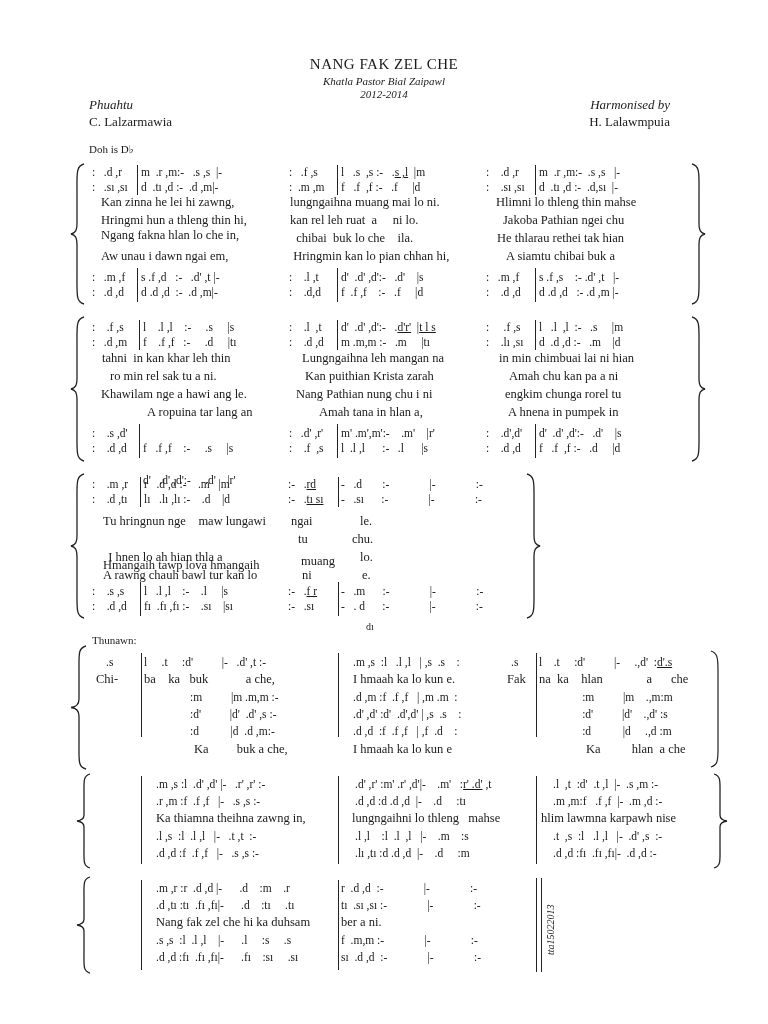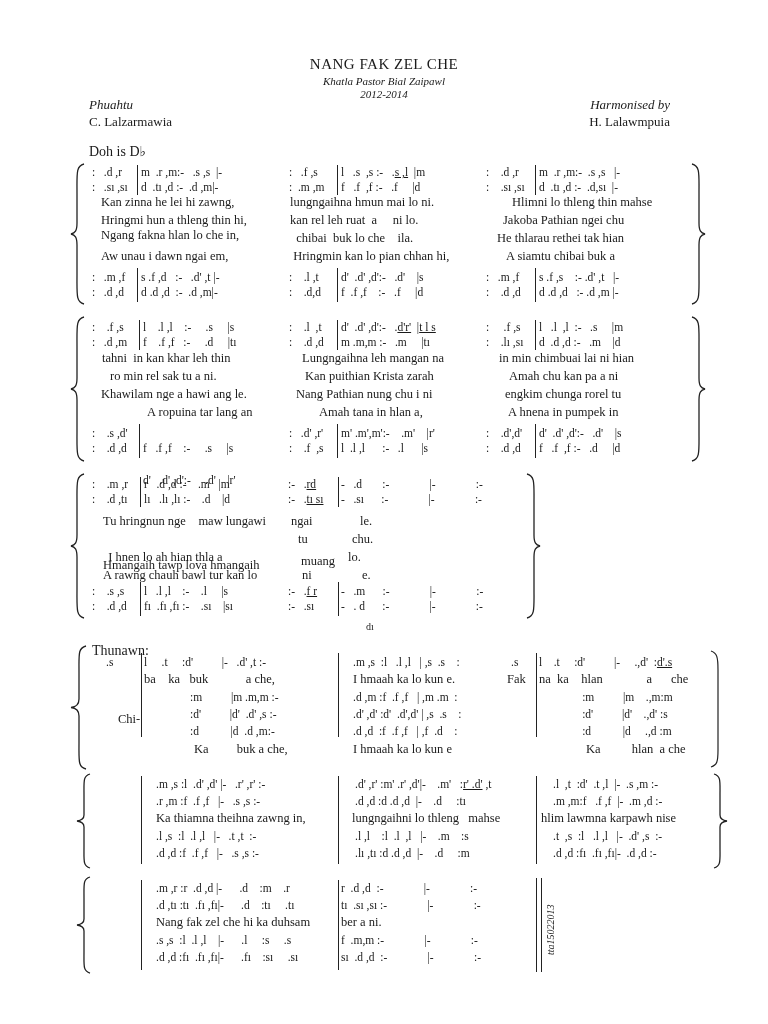--- a/index.html
+++ b/index.html
@@ -3,21 +3,21 @@
 <meta charset="utf-8">
 <style>
   html, body { margin:0; padding:0; background:#ffffff; }
   body { width:768px; height:1024px; position:relative; overflow:hidden;
          font-family:"Liberation Serif", "DejaVu Serif", serif; color:#1a1a1a; }
   .abs { position:absolute; white-space:pre; }
   .title { font-size:15px; letter-spacing:0.5px; top:56px; left:0; width:768px; text-align:center; }
   .subtitle { font-size:11px; font-style:italic; left:0; width:768px; text-align:center; }
   .credit-label { font-size:13px; font-style:italic; }
   .credit-name { font-size:13px; }
-  .key { font-size:14px; }
+  .key { font-size:11px; }
   .line { font-size:11.5px; line-height:15px; height:15px; }
   .lyric { font-size:12.5px; }
   .bar { position:absolute; width:1px; background:#222; }
   .dbar { position:absolute; width:4px; border-left:1px solid #222; border-right:1px solid #222; }
   .brace { position:absolute; }
   .brace svg { display:block; }
   .u { text-decoration:underline; }
   .stamp { font-size:10px; font-style:italic; transform:rotate(-90deg); transform-origin:left top; }
 </style>
 </head>
@@ -75,25 +75,25 @@
   <div class="abs line" style="left:486px;top:285px;">:    .d ,d</div>
   <div class="abs line" style="left:539px;top:165px;">m  .r ,m:-  .s ,s   |-</div>
   <div class="abs line" style="left:539px;top:180px;">d  .tı ,d :-  .d,sı  |-</div>
   <div class="abs line" style="left:539px;top:270px;">s .f ,s    :- .d' ,t   |-</div>
   <div class="abs line" style="left:539px;top:285px;">d .d ,d   :- .d ,m |-</div>
 
   <div class="abs line lyric" style="left:101px;top:195px;">Kan zinna he lei hi zawng,</div>
   <div class="abs line lyric" style="left:101px;top:213px;">Hringmi hun a thleng thin hi,</div>
   <div class="abs line lyric" style="left:101px;top:228px;">Ngang fakna hlan lo che in,</div>
   <div class="abs line lyric" style="left:101px;top:249px;">Aw unau i dawn ngai em,</div>
-  <div class="abs line lyric" style="left:290px;top:195px;">lungngaihna hmun mai lo ni.</div>
+  <div class="abs line lyric" style="left:290px;top:195px;">lungngaihna muang mai lo ni.</div>
   <div class="abs line lyric" style="left:290px;top:213px;">kan rel leh ruat  a     ni lo.</div>
   <div class="abs line lyric" style="left:290px;top:231px;">  chibai  buk lo che    ila.</div>
   <div class="abs line lyric" style="left:290px;top:249px;"> Hringmin kan lo pian chhan hi,</div>
-  <div class="abs line lyric" style="left:512px;top:195px;">Hlimni lo thleng thin mahse</div>
+  <div class="abs line lyric" style="left:496px;top:195px;">Hlimni lo thleng thin mahse</div>
   <div class="abs line lyric" style="left:503px;top:213px;">Jakoba Pathian ngei chu</div>
   <div class="abs line lyric" style="left:497px;top:231px;">He thlarau rethei tak hian</div>
   <div class="abs line lyric" style="left:506px;top:249px;">A siamtu chibai buk a</div>
 </div>
 
 <div>
   <div class="brace" style="left:70px;top:316px;">
     <svg width="16" height="146" viewBox="0 0 16 146">
         <path d="M14 1 C6 3 7 10 7 30 L7 62 C7 70 5 72 1 73 C5 74 7 76 7 84 L7 116 C7 136 6 143 14 145" fill="none" stroke="#222" stroke-width="1.3"></path>
       </svg>
@@ -190,42 +190,42 @@
   <div class="abs line lyric" style="left:103px;top:514px;">Tu hringnun nge    maw lungawi</div>
   <div class="abs line lyric" style="left:103px;top:532px;margin-top:26px;">Hmangaih tawp lova hmangaih</div>
   <div class="abs line lyric" style="left:105px;top:550px;"> I hnen lo ah hian thla a</div>
   <div class="abs line lyric" style="left:103px;top:568px;">A rawng chauh bawl tur kan lo</div>
   <div class="abs line lyric" style="left:291px;top:514px;">ngai</div>
   <div class="abs line lyric" style="left:298px;top:532px;">tu</div>
   <div class="abs line lyric" style="left:289px;top:554px;margin-left:12px;">muang</div>
   <div class="abs line lyric" style="left:302px;top:568px;">ni</div>
   <div class="abs line lyric" style="left:360px;top:514px;">le.</div>
   <div class="abs line lyric" style="left:352px;top:532px;">chu.</div>
-  <div class="abs line lyric" style="left:348px;top:550px;font-family:Liberation Serif, serif;">lo.</div>
+  <div class="abs line lyric" style="left:360px;top:550px;font-family:Liberation Serif, serif;">lo.</div>
   <div class="abs line lyric" style="left:362px;top:568px;">e.</div>
 </div>
 
 <div>
-  <div class="abs key" style="left:92px;top:634px;margin-top:9px;">Thunawn:</div>
+  <div class="abs key" style="left:92px;top:634px;">Thunawn:</div>
   <div class="brace" style="left:70px;top:645px;">
     <svg width="18" height="125" viewBox="0 0 18 125">
         <path d="M16 1 C8 3 9 9 9 27 L9 54 C9 60 6 62 1 62.5 C6 63 9 65 9 71 L9 98 C9 116 8 122 16 124" fill="none" stroke="#222" stroke-width="1.3"></path>
       </svg>
   </div>
   <div class="brace" style="left:710px;top:650px;">
     <svg width="12" height="118" viewBox="0 0 12 118">
         <path d="M1 1 C7 3 8 7 8 20 L8 100 C8 112 7 115 1 117" fill="none" stroke="#222" stroke-width="1.2"></path>
       </svg>
   </div>
   <div class="bar" style="left:141px;top:653px;height:84px;"></div>
   <div class="bar" style="left:338px;top:653px;height:84px;"></div>
   <div class="bar" style="left:536px;top:653px;height:84px;"></div>
 
   <div class="abs line" style="left:106px;top:655px;">.s</div>
-  <div class="abs line lyric" style="left:118px;top:672px;margin-top:40px;">Chi-</div>
+  <div class="abs line lyric" style="left:96px;top:672px;">Chi-</div>
 
   <div class="abs line" style="left:144px;top:655px;">l     .t     :d'          |-   .d' ,t :-</div>
   <div class="abs line lyric" style="left:144px;top:672px;">ba    ka   buk            a che,</div>
   <div class="abs line" style="left:144px;top:690px;">                :m          |m .m,m :-</div>
   <div class="abs line" style="left:144px;top:707px;">                :d'          |d'  .d' ,s :-</div>
   <div class="abs line" style="left:144px;top:724px;">                :d           |d  .d ,m:-</div>
   <div class="abs line lyric" style="left:144px;top:742px;">                Ka         buk a che,</div>
 
   <div class="abs line" style="left:353px;top:655px;">.m ,s  :l   .l ,l   | ,s  .s    :</div>
   <div class="abs line lyric" style="left:353px;top:672px;">I hmaah ka lo kun e.</div>

